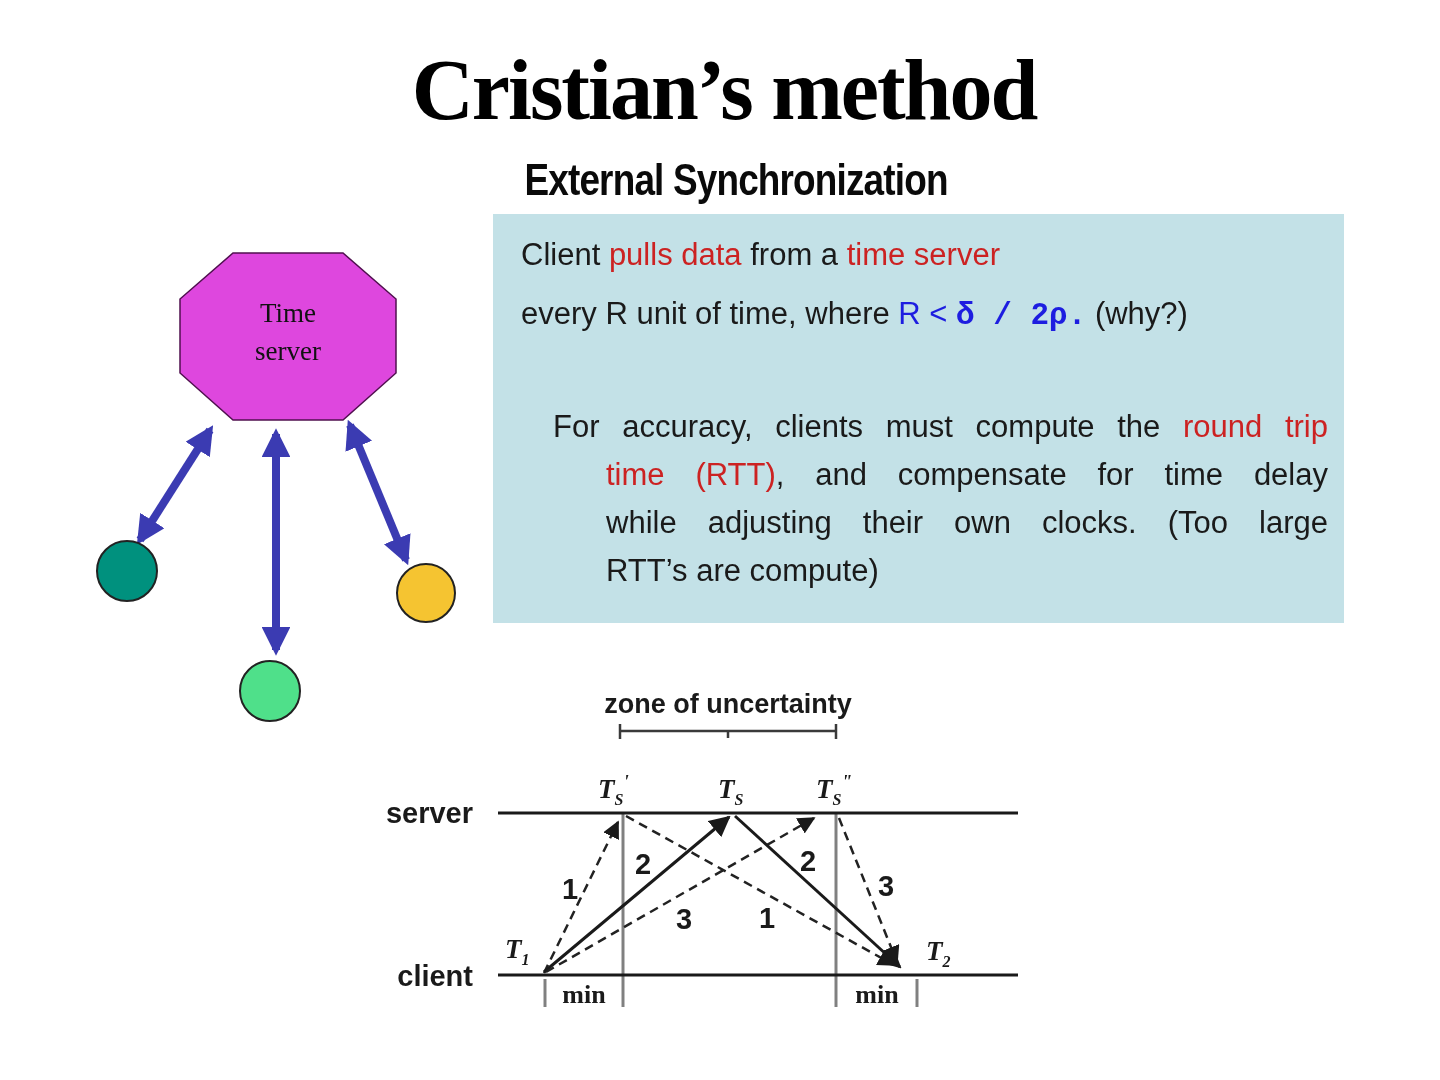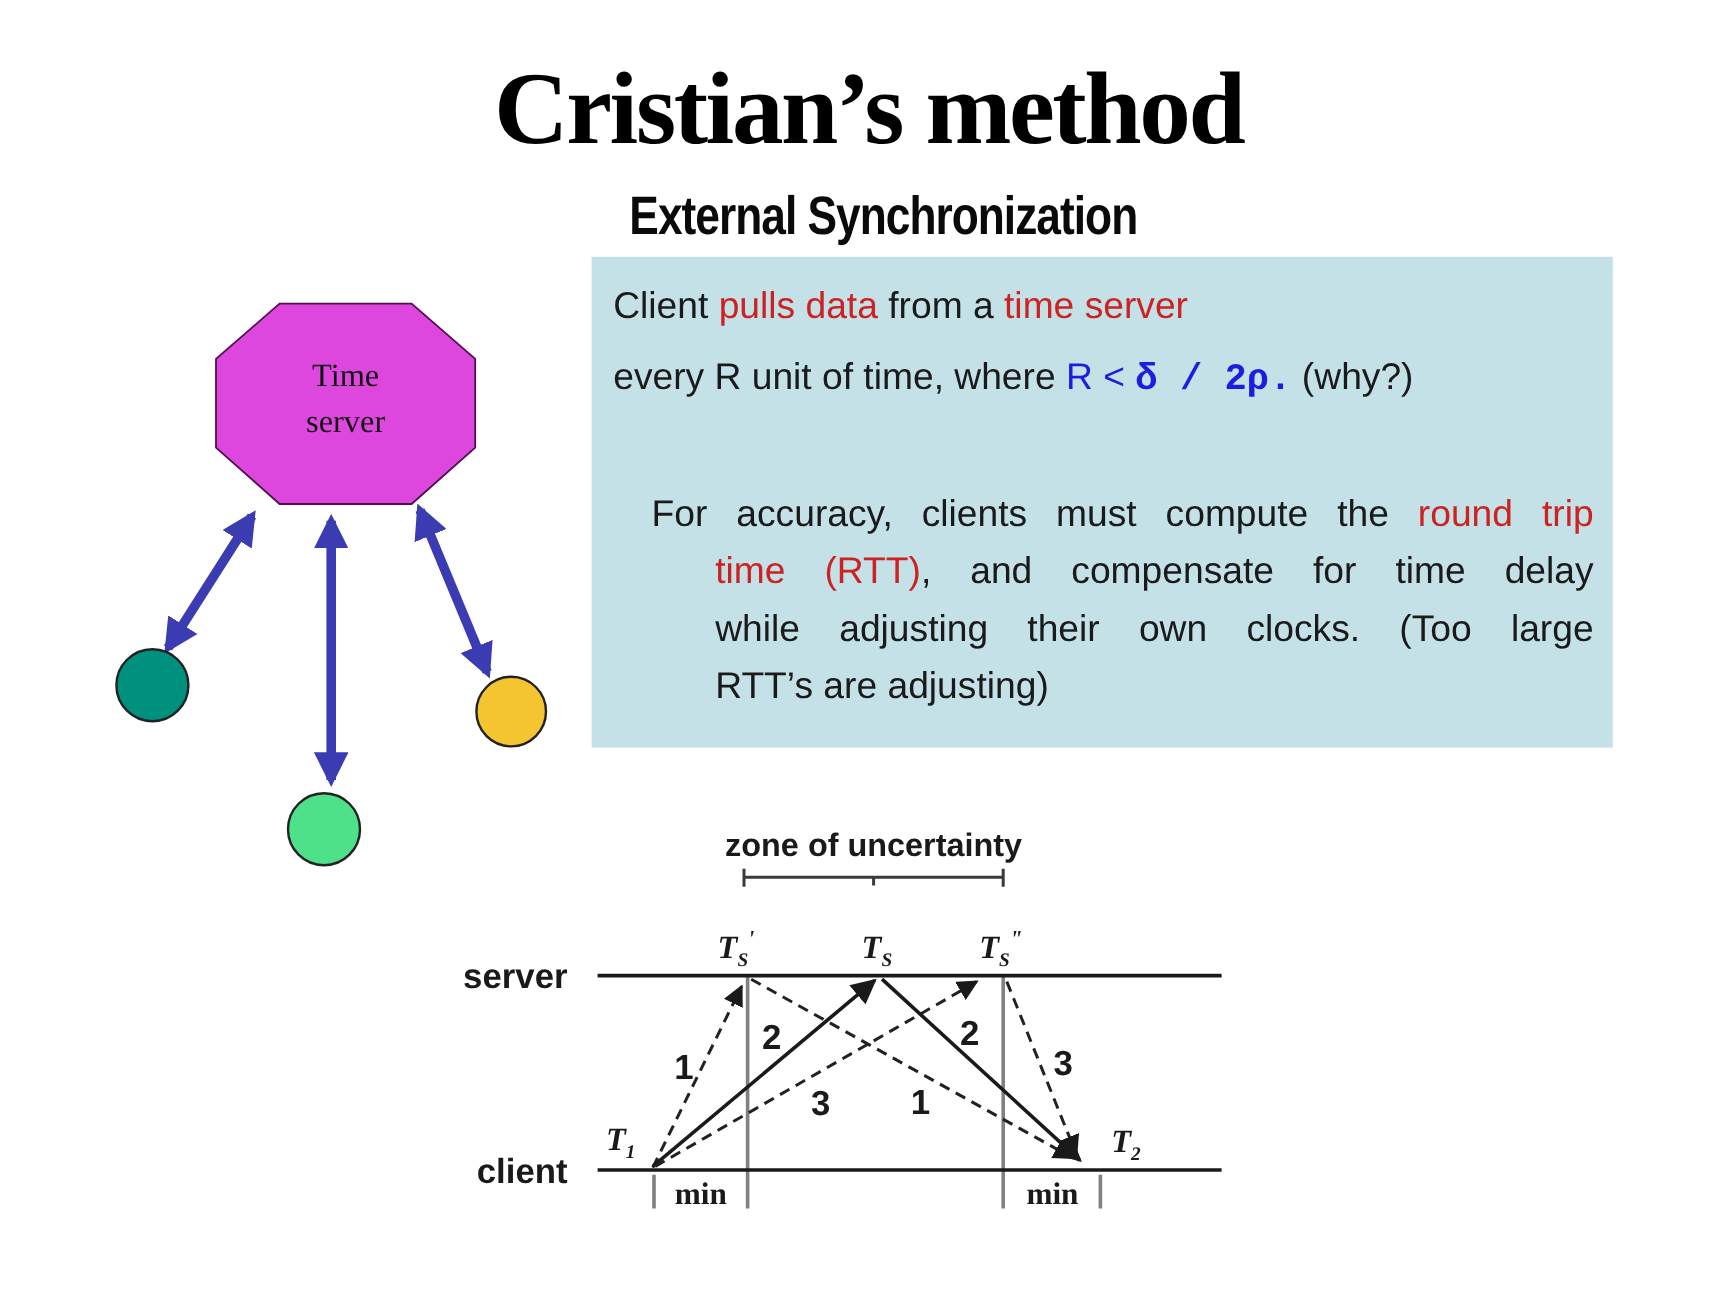--- a/index.html
+++ b/index.html
@@ -12,21 +12,21 @@
     font-family:"Liberation Serif",serif;font-weight:bold;font-size:86px;
     letter-spacing:-2px;color:#000;
   }
   .subtitle-wrap{position:absolute;left:24px;top:154px;width:1424px;text-align:center;}
   .subtitle{
     display:inline-block;font-weight:bold;font-size:45px;color:#0a0a0a;
     transform:scaleX(0.82);transform-origin:center;letter-spacing:-1px;
   }
   .infobox{
     position:absolute;left:493px;top:214px;width:851px;height:409px;
-    background:#c3e1e7;box-sizing:border-box;padding:17px 16px 0 18px;
+    background:#c3e1e7;box-sizing:border-box;padding:17px 16px 0 28px;
     font-size:31px;line-height:48px;color:#1a1a1a;
   }
   .p1{margin:0 0 11px 0;}
   .p2{margin:0 0 63px 0;}
   .red{color:#cc2222;}
   .blue{color:#1d1de0;}
   .blue-b{color:#1d1de0;font-weight:bold;font-family:Liberation Mono, monospace;}
   .para div{padding-left:53px;text-align:justify;text-align-last:justify;margin-left:32px;}
   .para div.first{padding-left:0;}
   .para div.last{text-align:left;text-align-last:left;}
@@ -47,21 +47,21 @@
   <span class="subtitle">External Synchronization</span>
 </div>
 
 <div class="infobox">
   <div class="p1"><span>Client </span><span class="red">pulls data</span><span> from a </span><span class="red">time server</span></div>
   <div class="p2"><span>every R unit of time, where </span><span class="blue">R &lt; </span><span class="blue-b">δ / 2ρ</span><span class="blue-b">.</span><span> (why?)</span></div>
   <div class="para">
     <div class="first"><span>For accuracy, clients must compute the </span><span class="red">round trip</span></div>
     <div><span class="red">time (RTT)</span><span>, and compensate for time delay</span></div>
     <div><span>while adjusting their own clocks.  (Too large</span></div>
-    <div class="last"><span>RTT’s are adjusting)</span></div>
+    <div class="last"><span>RTT’s are compute)</span></div>
   </div>
 </div>
 
 <svg style="left:60px;top:240px;" width="420" height="490" viewBox="60 240 420 490">
   <defs>
     <marker id="ah-blue" viewBox="0 0 10 10" refX="8" refY="5" markerWidth="3.6" markerHeight="3.6" orient="auto-start-reverse">
       <path d="M0,0 L10,5 L0,10 z" fill="#3b3bb2"></path>
     </marker>
   </defs>
   <line x1="210" y1="430" x2="140" y2="540" stroke="#3b3bb2" stroke-width="8" marker-start="url(#ah-blue)" marker-end="url(#ah-blue)"></line>

